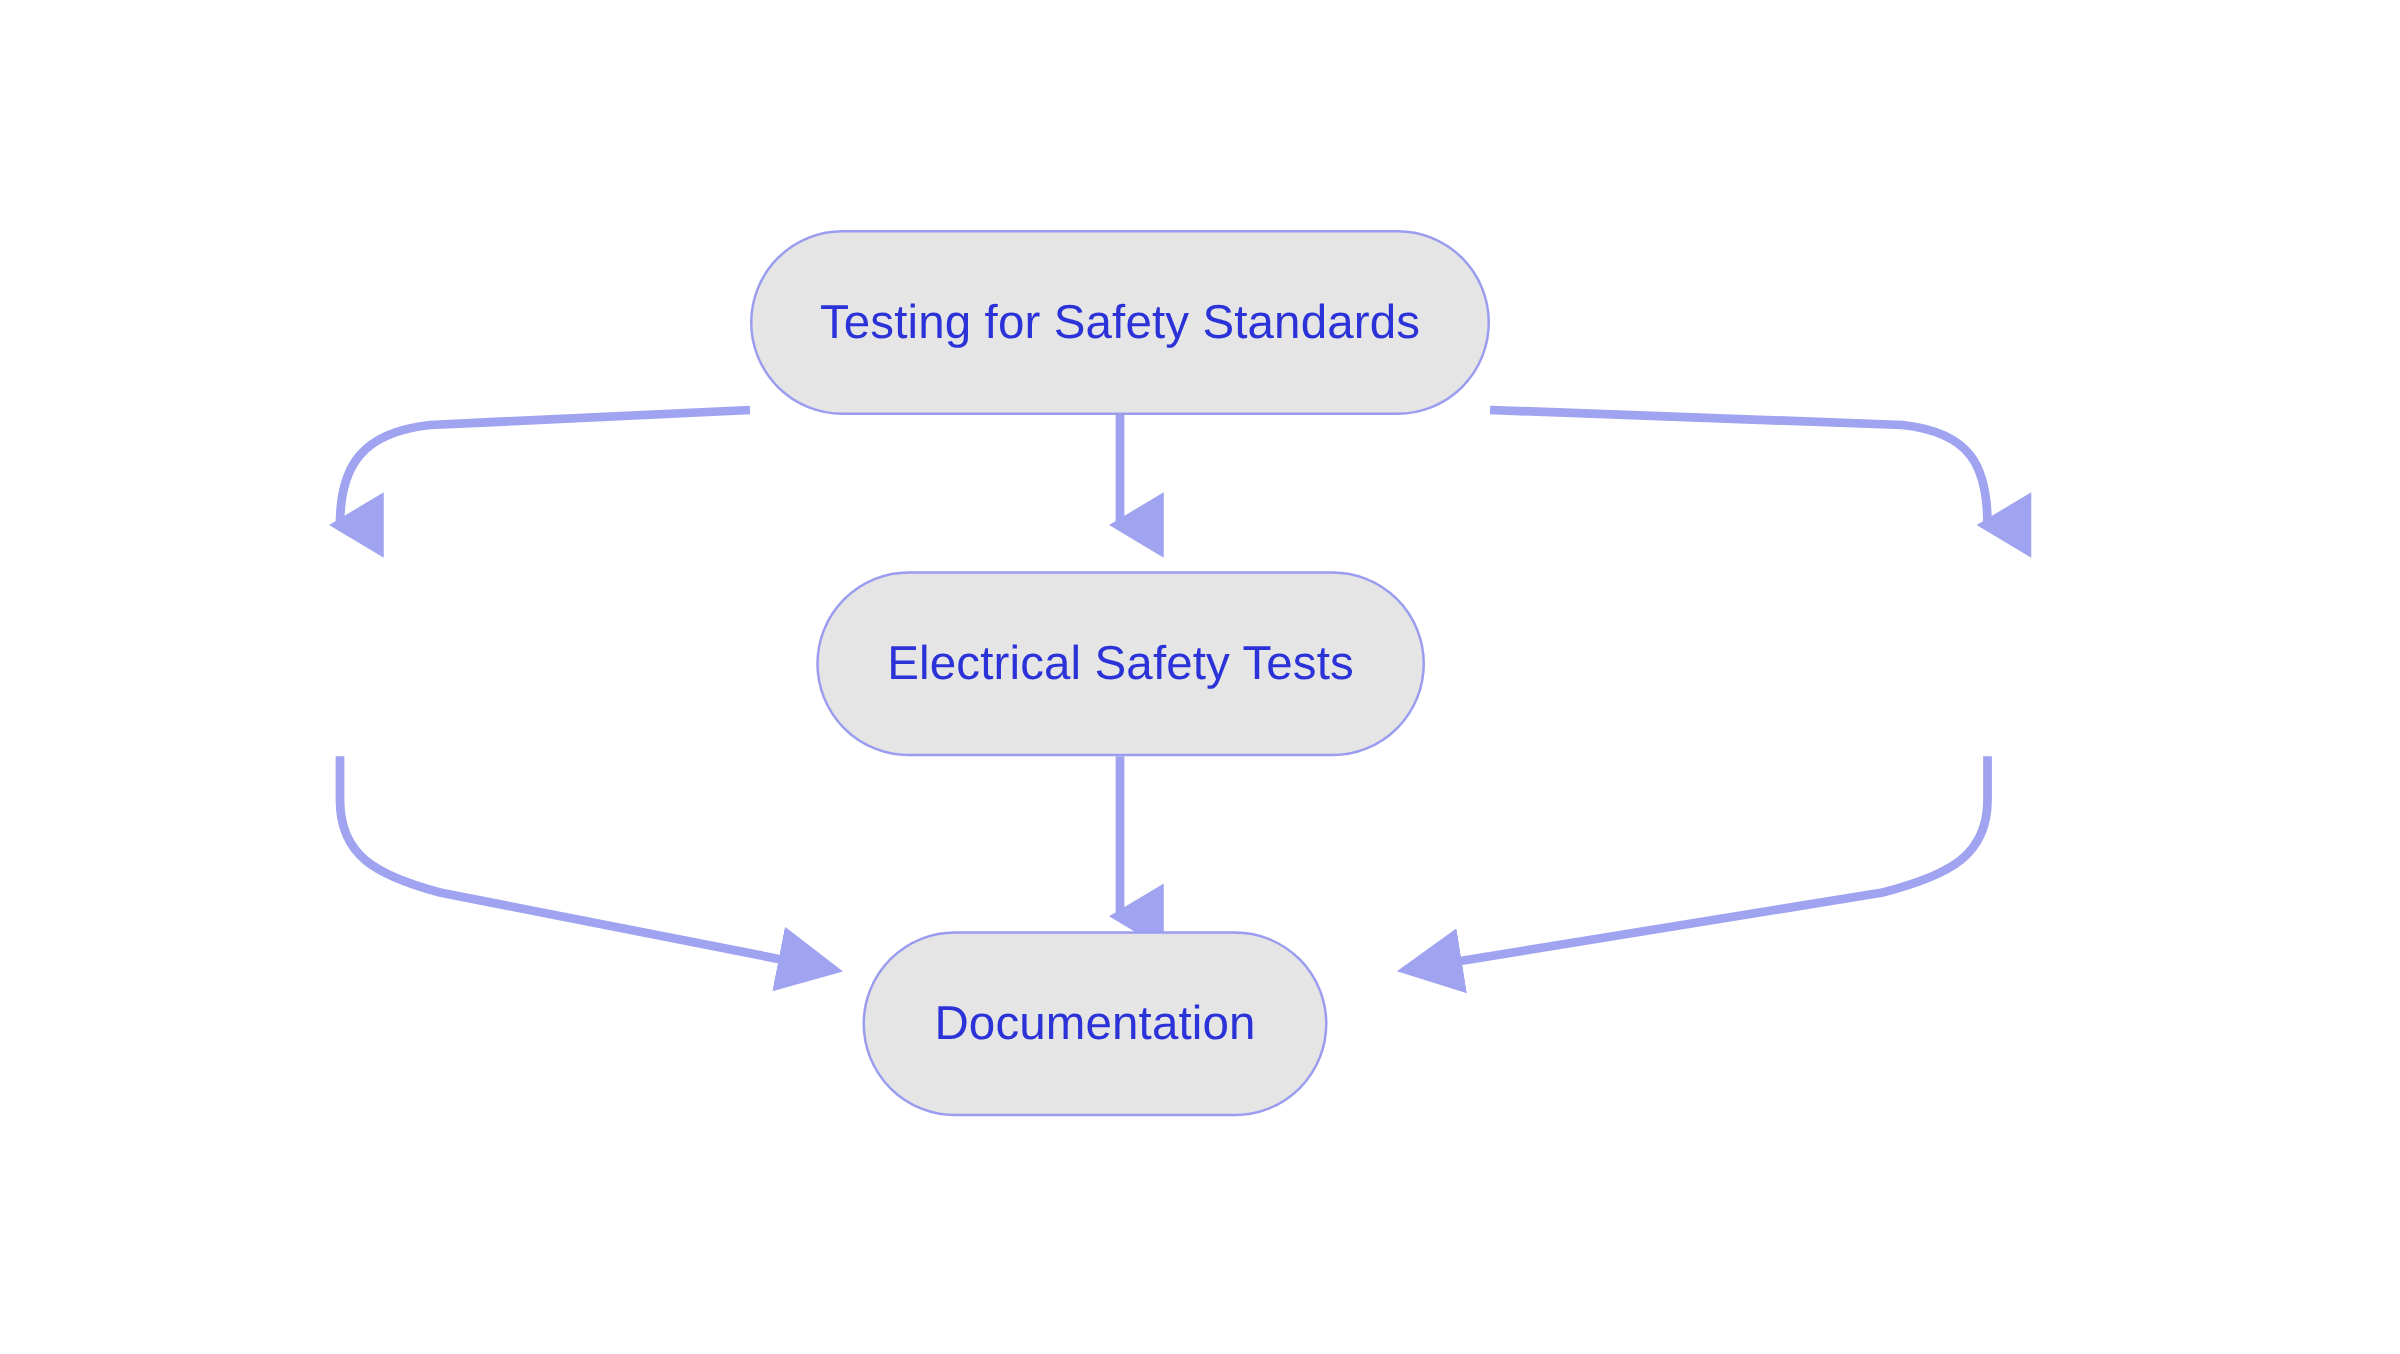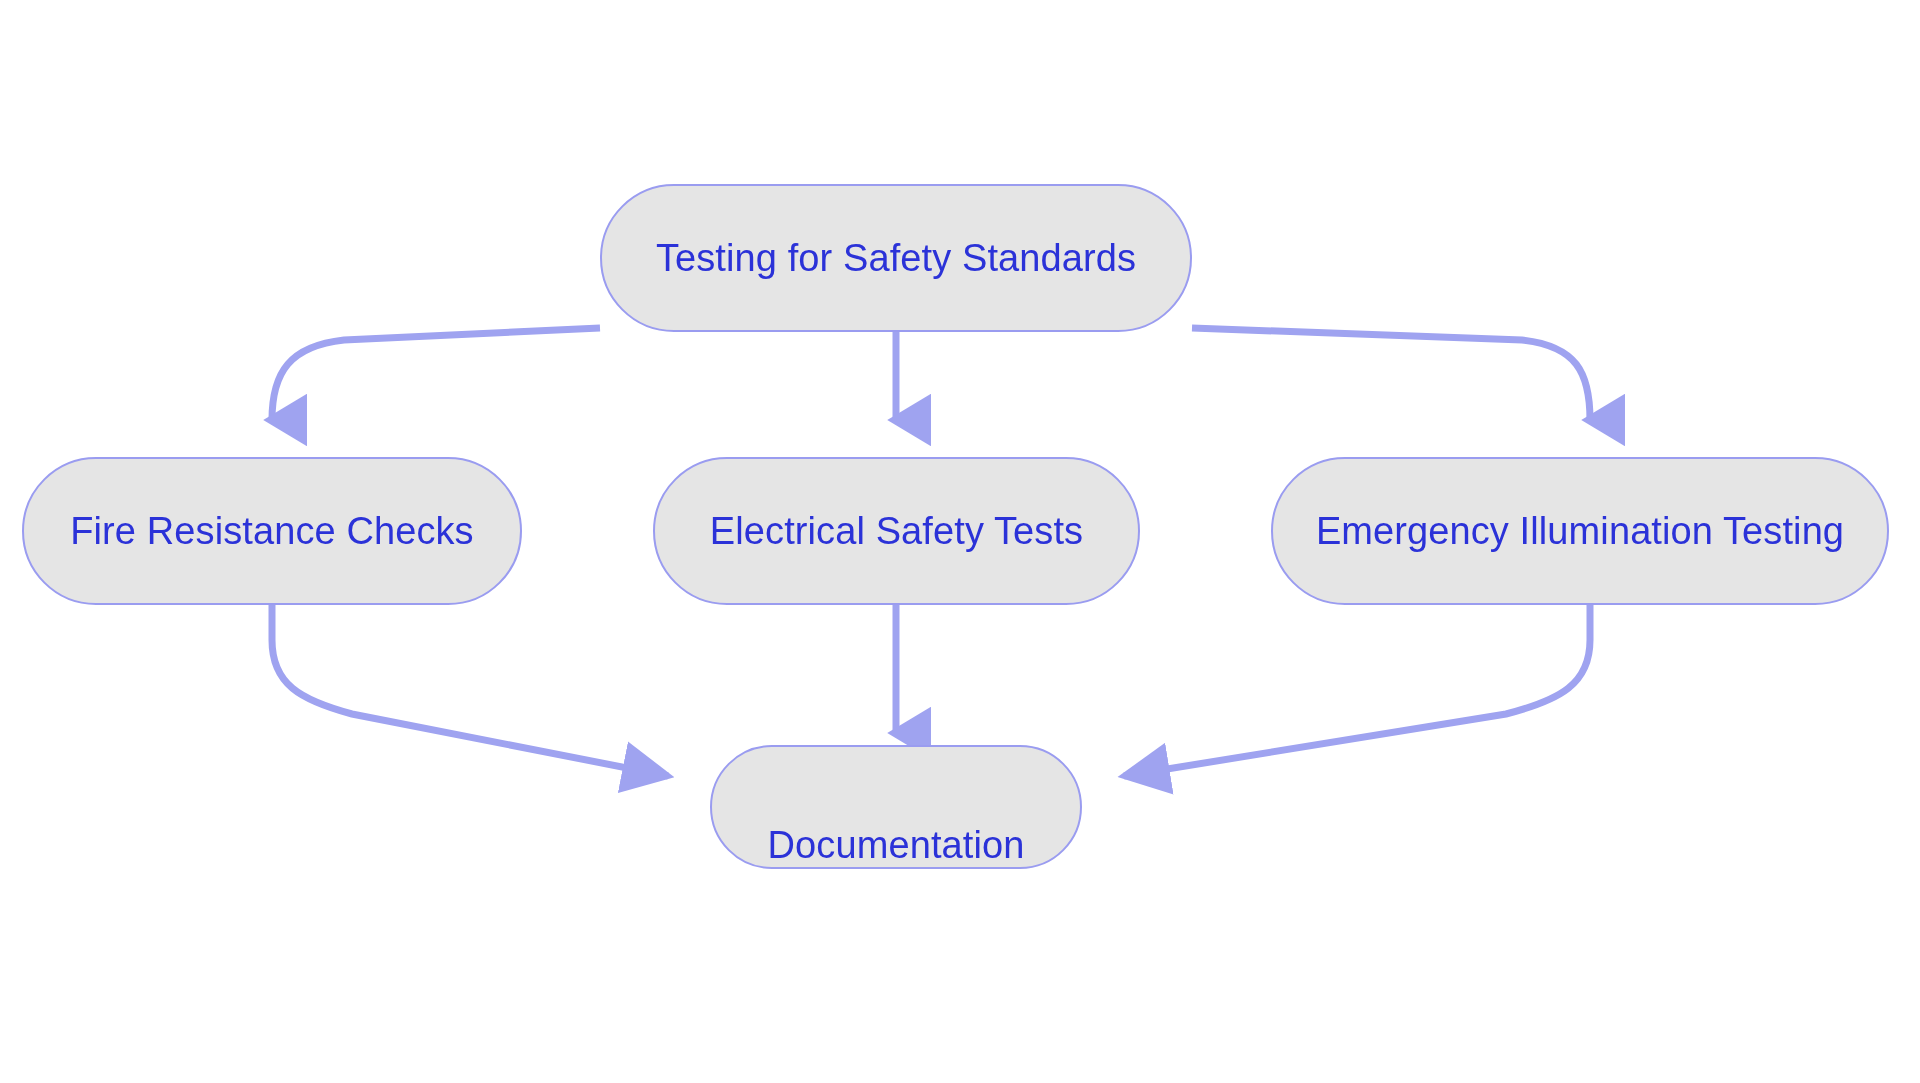--- a/index.html
+++ b/index.html
@@ -44,21 +44,21 @@
     text-align: center;
   }
   .node-label {
     display: block;
     pointer-events: none;
   }
   #node-root      { left: 600px;  top: 184px; width: 592px; height: 148px; }
   #node-fire      { left: 22px;   top: 457px; width: 500px; height: 148px; }
   #node-electrical{ left: 653px;  top: 457px; width: 487px; height: 148px; }
   #node-emergency { left: 1271px; top: 457px; width: 618px; height: 148px; }
-  #node-docs      { left: 710px;  top: 745px; width: 372px; height: 124px; align-items: flex-end; }
+  #node-docs      { left: 690px;  top: 745px; width: 372px; height: 148px; }
 </style>
 </head>
 <body>
 
 <div id="flowchart-canvas">
 
   <svg id="edge-layer" viewBox="0 0 1920 1083" width="1920" height="1083" xmlns="http://www.w3.org/2000/svg">
     <defs>
       <marker id="arrow-down" viewBox="0 0 12 12" refX="6" refY="10" markerWidth="7.5" markerHeight="7.5" orient="auto-start-reverse">
         <path d="M 0 10 L 12 10 L 6 0 Z" fill="#9fa3f0" transform="rotate(180 6 6)"></path>
@@ -78,29 +78,23 @@
 
     <path d="M 896 605 L 896 733" fill="none" stroke="#9fa3f0" stroke-width="7" stroke-linecap="butt" marker-end="url(#arrow-down)"></path>
 
     <path d="M 1590 605 L 1590 640 C 1590 684 1560 700 1506 714 L 1124 776" fill="none" stroke="#9fa3f0" stroke-width="7" stroke-linecap="butt" marker-end="url(#arrow-head)"></path>
   </svg>
 
   <div class="flow-node" id="node-root">
     <span class="node-label">Testing for Safety Standards</span>
   </div>
 
-  <div class="flow-node" id="node-fire">
-    <span class="node-label">Fire Resistance Checks</span>
-  </div>
 
   <div class="flow-node" id="node-electrical">
     <span class="node-label">Electrical Safety Tests</span>
   </div>
 
-  <div class="flow-node" id="node-emergency">
-    <span class="node-label">Emergency Illumination Testing</span>
-  </div>
 
   <div class="flow-node" id="node-docs">
     <span class="node-label">Documentation</span>
   </div>
 
 </div>
 
 </body></html>

